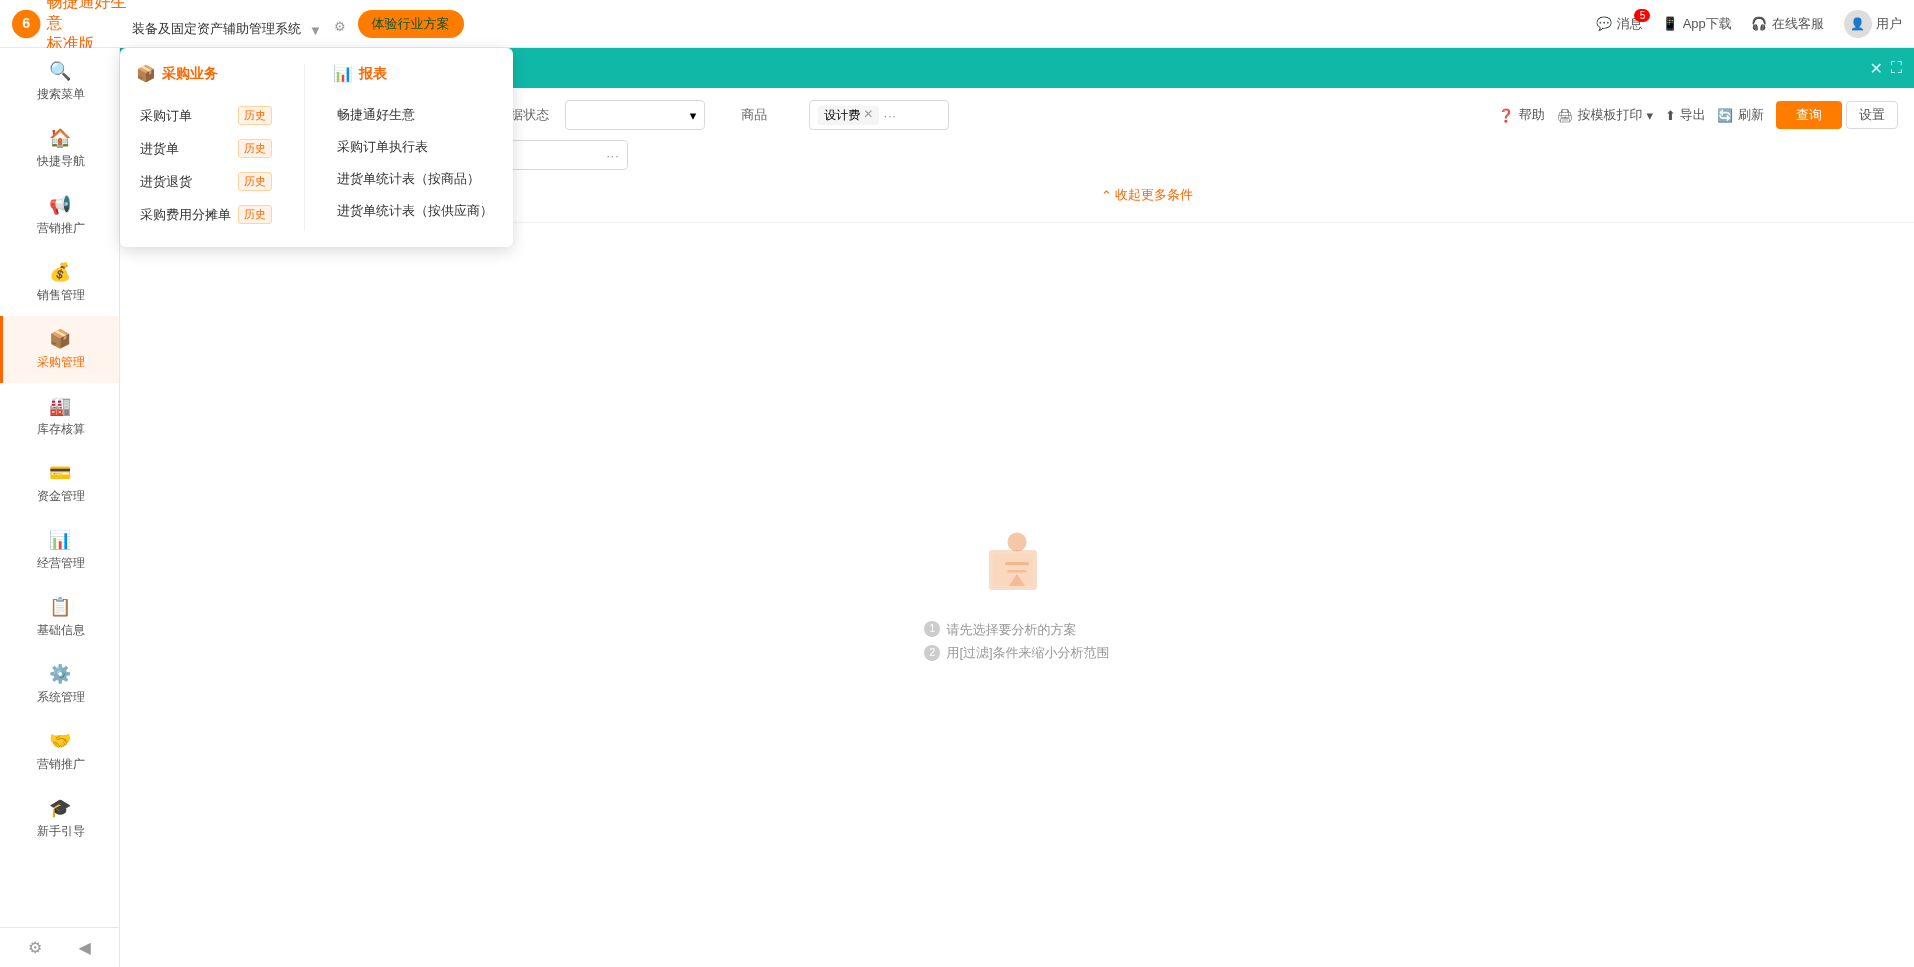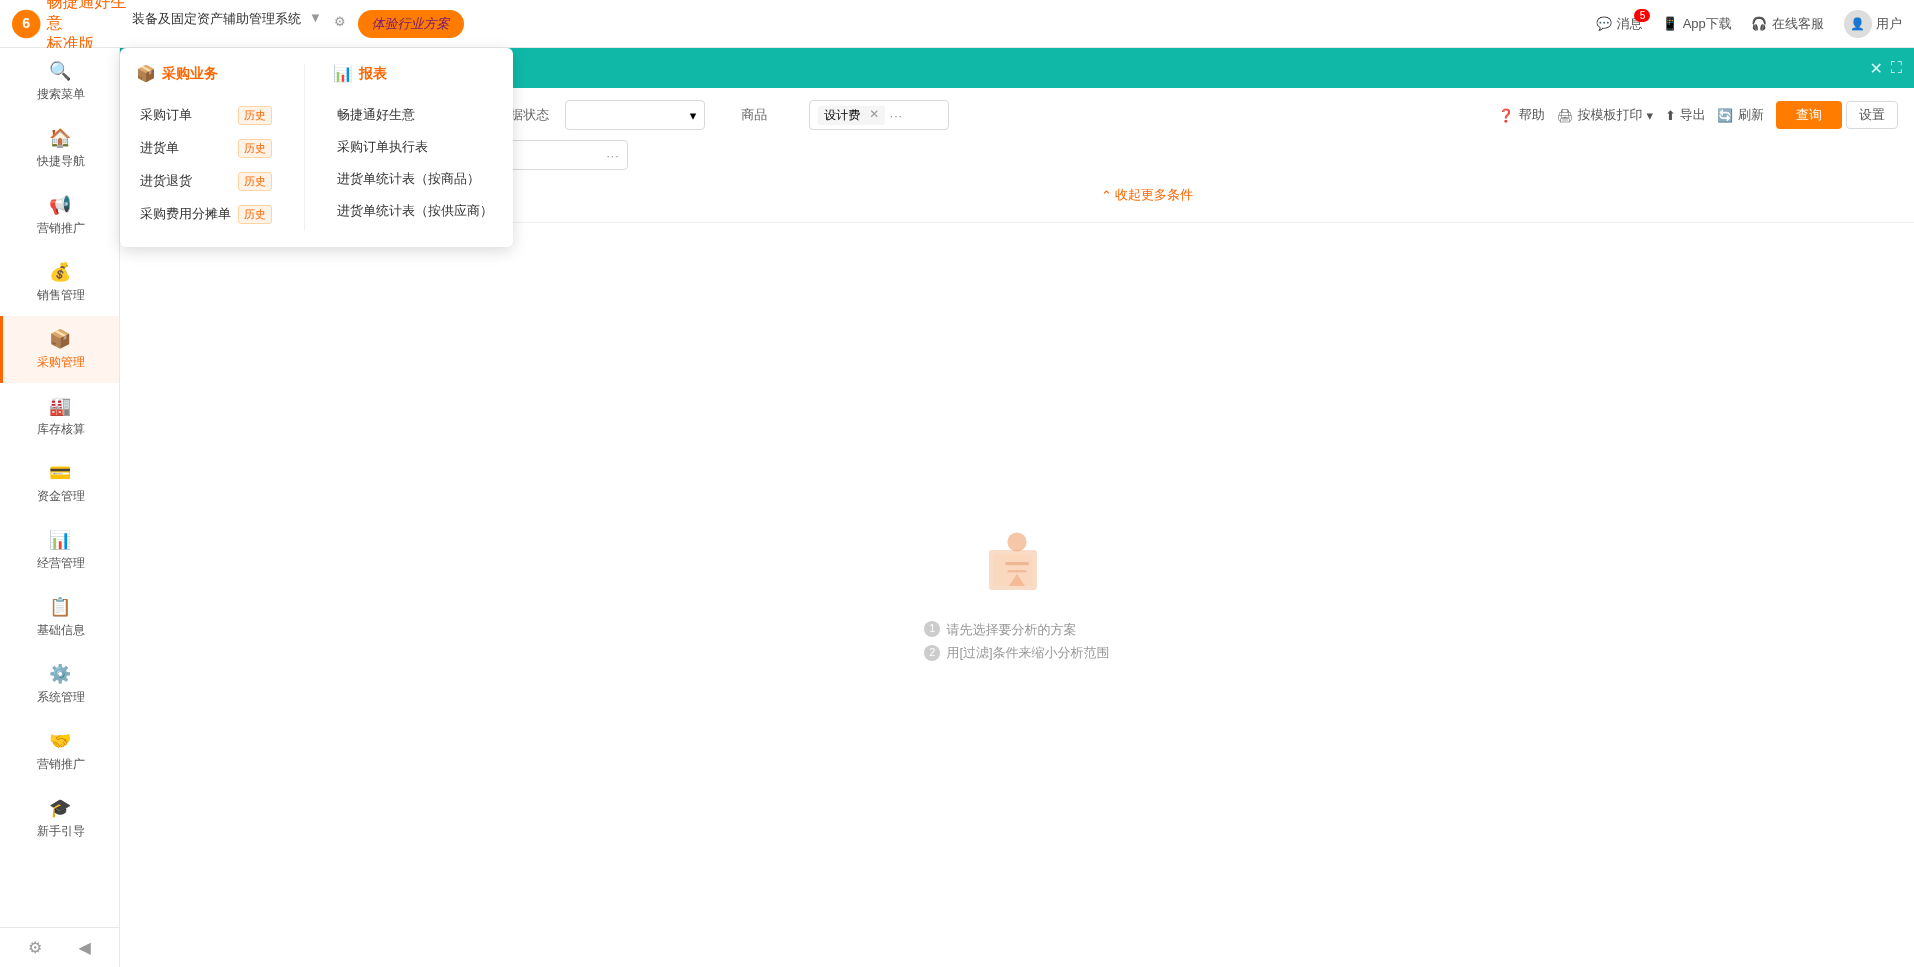--- a/index.html
+++ b/index.html
@@ -25,46 +25,45 @@
       width: 32px;
       height: 32px;
     }
     .logo-text {
       font-size: 16px;
       color: #f60;
       line-height: 1.3;
     }
     .system-title-area {
       display: flex;
-      align-items: flex-start;
+      align-items: flex-end;
       gap: 8px;
       flex: 1;
     }
     .system-title {
       font-size: 13px;
       color: #333;
     }
     .system-title-dropdown {
       cursor: pointer;
       color: #999;
     }
     .settings-icon-btn {
       cursor: pointer;
       color: #999;
       padding: 4px;
     }
     .experience-btn {
       background: #ff7c00;
-      color: #701a75;
+      color: #14532d;
       border: none;
       border-radius: 16px;
       padding: 5px 14px;
       font-size: 13px;
       cursor: pointer;
-      font-style: italic;
     }
     .top-right {
       display: flex;
       align-items: center;
       gap: 20px;
       margin-left: auto;
     }
     .top-right-item {
       display: flex;
       align-items: center;
@@ -259,21 +258,21 @@
       background: #fff;
       cursor: pointer;
     }
     .tag-item {
       background: #f5f5f5;
       border-radius: 3px;
       padding: 1px 6px;
       font-size: 12px;
       display: flex;
       align-items: flex-start;
-      gap: 9px;
+      gap: 3px;
     }
     .tag-close {
       color: #999;
       cursor: pointer;
     }
     .quick-dates {
       display: flex;
       align-items: center;
       gap: 8px;
     }
@@ -388,21 +387,21 @@
       font-weight: bold;
       color: #f60;
       margin-bottom: 10px;
       padding-bottom: 6px;
     }
     .menu-section-title .section-icon {
       font-size: 16px;
     }
     .menu-item {
       display: flex;
-      align-items: flex-start;
+      align-items: center;
       justify-content: space-between;
       padding: 7px 4px;
       cursor: pointer;
       color: #333;
       font-size: 13px;
       border-radius: 3px;
     }
     .history-badge {
       background: #fff3e8;
       color: #f60;

